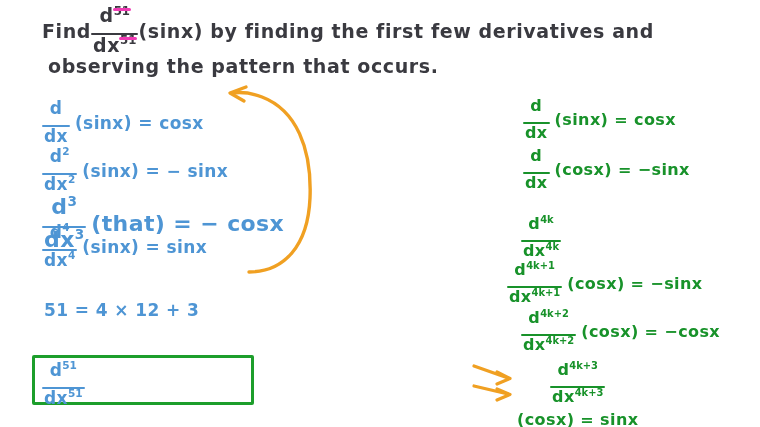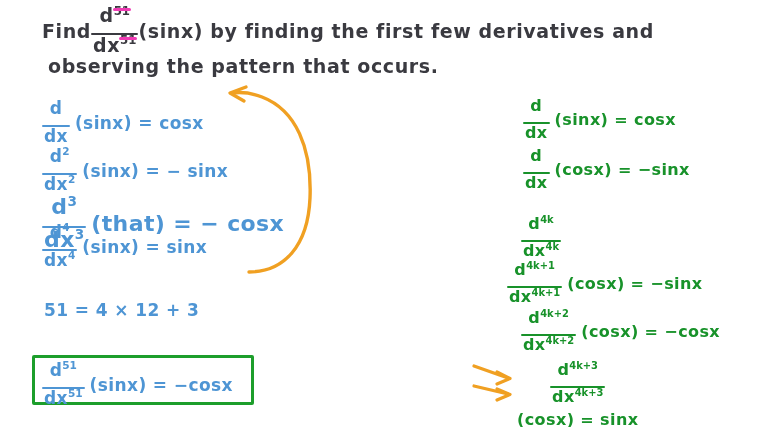--- a/index.html
+++ b/index.html
@@ -180,21 +180,20 @@
 
 <div class="abs hand-blue" style="left:44px; top:300px; font-size:17px;">51  =  4 × 12 + 3</div>
 
 <div class="abs answer-box" style="left:32px; top:355px; width:222px; height:50px;"></div>
 <div class="abs hand-blue eq-row" style="left:42px; top:362px; font-size:17px;">
   <span class="frac blue">
     <span class="num"><span>d</span><sup class="sp">51</sup></span>
     <span class="bar"></span>
     <span class="den"><span>dx</span><sup class="sp">51</sup></span>
   </span>
-  <span class="eq-rest">(sinx) = −cosx</span>
 </div>
 
 <div class="abs hand-green eq-row" style="left:523px; top:98px; font-size:16px;">
   <span class="frac green">
     <span class="num"><span>d</span><sup class="sp"></sup></span>
     <span class="bar"></span>
     <span class="den"><span>dx</span><sup class="sp"></sup></span>
   </span>
   <span class="eq-rest">(sinx) = cosx</span>
 </div>

